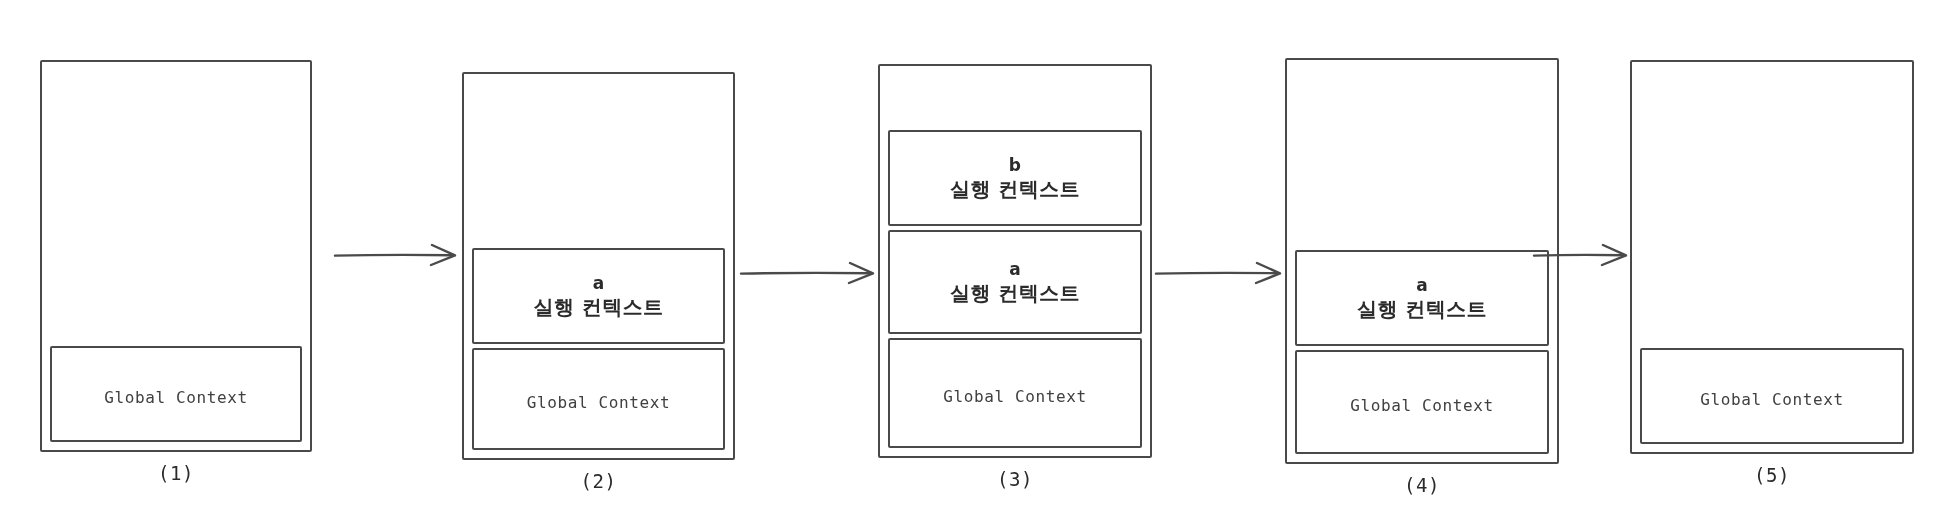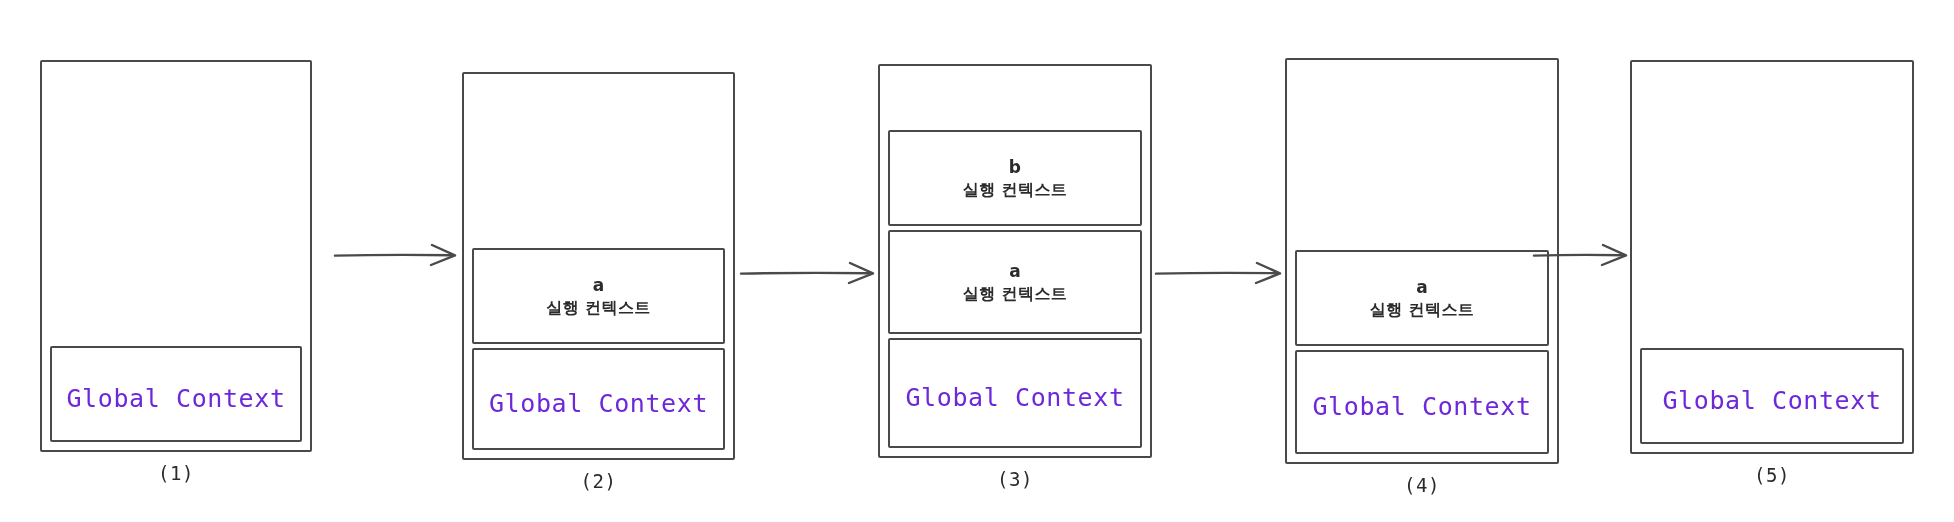--- a/index.html
+++ b/index.html
@@ -89,30 +89,30 @@
   .ctx-name {
     font-family: "DejaVu Sans", sans-serif;
     font-weight: bold;
     font-size: 17px;
     letter-spacing: .2px;
     color: #2b2b2b;
   }
   .ctx-sub {
     font-family: "DejaVu Sans", sans-serif;
     font-weight: bold;
-    font-size: 16px;
+    font-size: 20px;
     letter-spacing: .4px;
     color: #2b2b2b;
     white-space: nowrap;
   }
   .ctx-mono {
     font-family: "DejaVu Sans Mono", monospace;
-    font-size: 25px;
+    font-size: 16px;
     letter-spacing: .6px;
-    color: #6d28d9;
+    color: #404040;
     white-space: nowrap;
     margin-top: 8px;
   }
 
   
   .panel-caption {
     position: absolute;
     text-align: center;
     font-family: "DejaVu Sans Mono", monospace;
     font-size: 19px;

